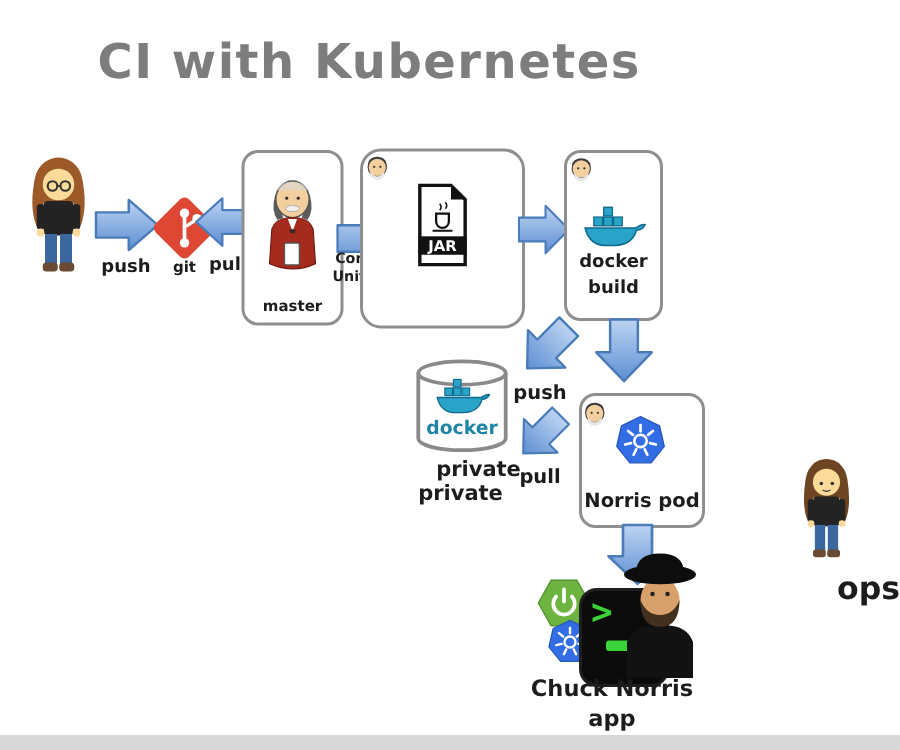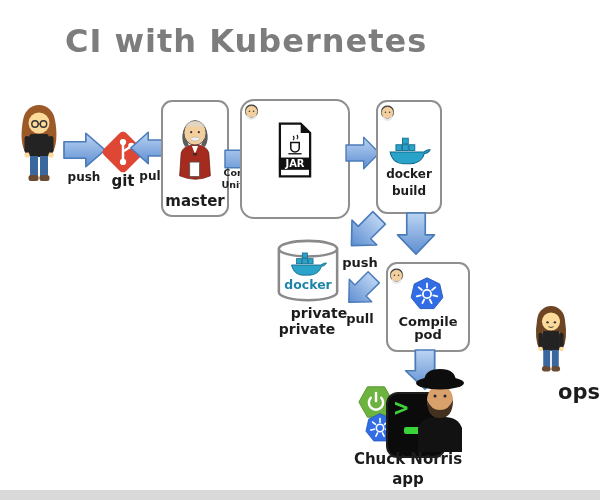--- a/index.html
+++ b/index.html
@@ -85,21 +85,21 @@
   <div class="abs" style="left:98px;top:127px;width:50px;height:50px;">
     <svg viewBox="0 0 48 48" width="50" height="50">
       <rect x="9" y="9" width="30" height="30" rx="4" fill="#de4733" transform="rotate(45 24 24)"></rect>
       <line x1="24" y1="15" x2="24" y2="33" stroke="#fff" stroke-width="2.4"></line>
       <line x1="25" y1="23" x2="31" y2="19" stroke="#fff" stroke-width="2.2"></line>
       <circle cx="24" cy="14.5" r="3" fill="#fff"></circle>
       <circle cx="24" cy="33.5" r="3" fill="#fff"></circle>
       <circle cx="32" cy="18" r="3" fill="#fff"></circle>
     </svg>
   </div>
-  <div class="lbl mid" style="left:100px;top:174px;width:46px;font-size:15px;">git</div>
+  <div class="lbl mid" style="left:100px;top:174px;width:46px;font-size:10px;">git</div>
 
   <div class="arrow" style="left:130px;top:130px;width:38px;height:36px;">
     <svg viewBox="0 0 100 100" preserveAspectRatio="none">
         <polygon points="100,28 48,28 48,6 2,50 48,94 48,72 100,72" fill="url(#ag)" stroke="#4b7cba" stroke-width="4" stroke-linejoin="round"></polygon>
       </svg>
   </div>
   <div class="lbl sm" style="left:131px;top:170px;width:42px;">pull</div>
 
   <div class="box" style="left:161px;top:100px;width:64px;height:113px;">
     <div class="abs" style="left:9px;top:5px;width:46px;height:84px;">
@@ -110,21 +110,21 @@
         <path d="M16,16 a14.5,10 0 0 1 28,0 z" fill="#d9d9d9" opacity="0.6"></path>
         <circle cx="25" cy="23" r="1.4" fill="#333"></circle>
         <circle cx="35" cy="23" r="1.4" fill="#333"></circle>
         <ellipse cx="30" cy="32" rx="6" ry="2.6" fill="#efefef" stroke="#999" stroke-width="0.6"></ellipse>
         <path d="M12,50 q3,-9 14,-10 l8,0 q11,1 14,10 l2,30 q-19,9 -40,0 z" fill="#a62b1f" stroke="#6e1a10" stroke-width="1"></path>
         <polygon points="26,41 34,41 30,52" fill="#fff"></polygon>
         <rect x="27.5" y="50" width="5" height="3.4" rx="1" fill="#3c2a22"></rect>
         <rect x="23" y="62" width="13" height="19" rx="1.5" fill="#fff" stroke="#555" stroke-width="1.2"></rect>
       </svg>
     </div>
-    <div class="lbl" style="left:0;right:0;bottom:5px;font-size:15px;font-weight:600;">master</div>
+    <div class="lbl" style="left:0;right:0;bottom:5px;font-size:10px;font-weight:600;">master</div>
   </div>
 
   <div class="arrow" style="left:225px;top:139px;width:37px;height:40px;">
     <svg viewBox="0 0 100 100" preserveAspectRatio="none">
         <polygon points="0,28 52,28 52,6 98,50 52,94 52,72 0,72" fill="url(#ag)" stroke="#4b7cba" stroke-width="4" stroke-linejoin="round"></polygon>
       </svg>
   </div>
   <div class="lbl tiny" style="left:218px;top:168px;width:54px;">Compile &amp;</div>
   <div class="lbl tiny" style="left:218px;top:180px;width:54px;">Unit test</div>
 
@@ -237,21 +237,21 @@
           <line x1="20" y1="12.8" x2="20" y2="8.2"></line>
           <line x1="25.6" y1="15.5" x2="29.2" y2="12.6"></line>
           <line x1="27" y1="21.6" x2="31.4" y2="22.6"></line>
           <line x1="23.1" y1="26.1" x2="25.1" y2="30.2"></line>
           <line x1="16.9" y1="26.1" x2="14.9" y2="30.2"></line>
           <line x1="13" y1="21.6" x2="8.6" y2="22.6"></line>
           <line x1="14.4" y1="15.5" x2="10.8" y2="12.6"></line>
         </g>
       </svg>
     </div>
-    <div class="lbl" style="left:0;right:0;bottom:8px;font-size:13px;font-weight:600;">Compile pod</div>
+    <div class="lbl" style="left:0;right:0;bottom:8px;font-size:13px;font-weight:600;">Norris pod</div>
   </div>
 
   <div class="arrow" style="left:403px;top:350px;width:44px;height:40px;">
     <svg viewBox="0 0 100 100" preserveAspectRatio="none">
         <polygon points="28,0 28,52 6,52 50,98 94,52 72,52 72,0" fill="url(#ag)" stroke="#4b7cba" stroke-width="4" stroke-linejoin="round"></polygon>
       </svg>
   </div>
 
   <div class="abs" style="left:357px;top:383px;width:38px;height:38px;">
     <svg viewBox="0 0 40 40" width="38" height="38">

